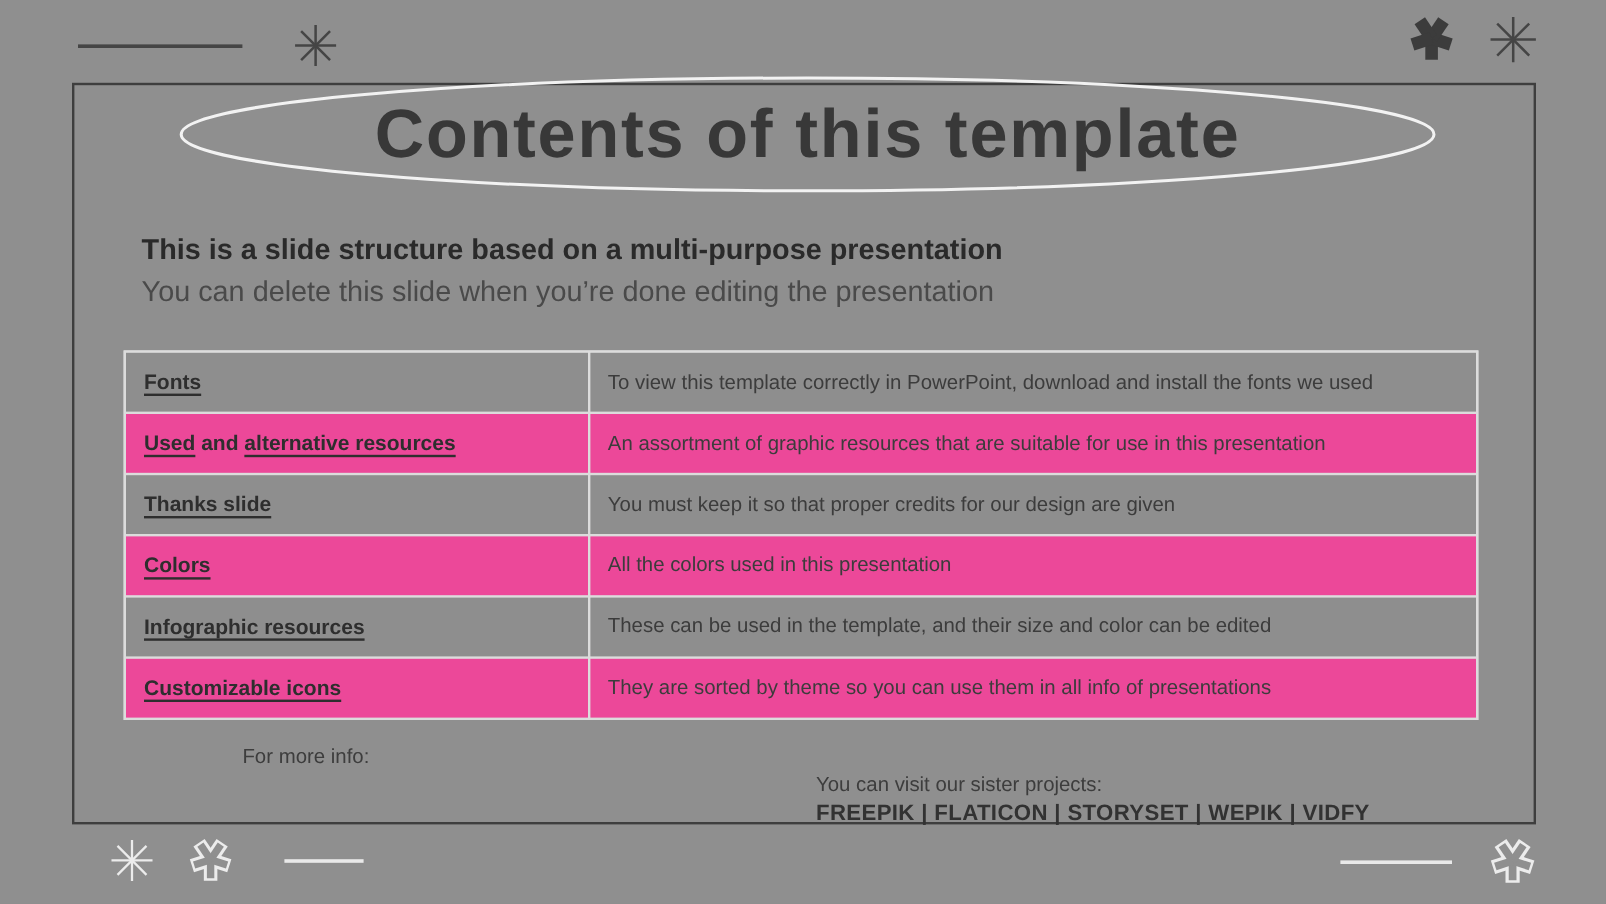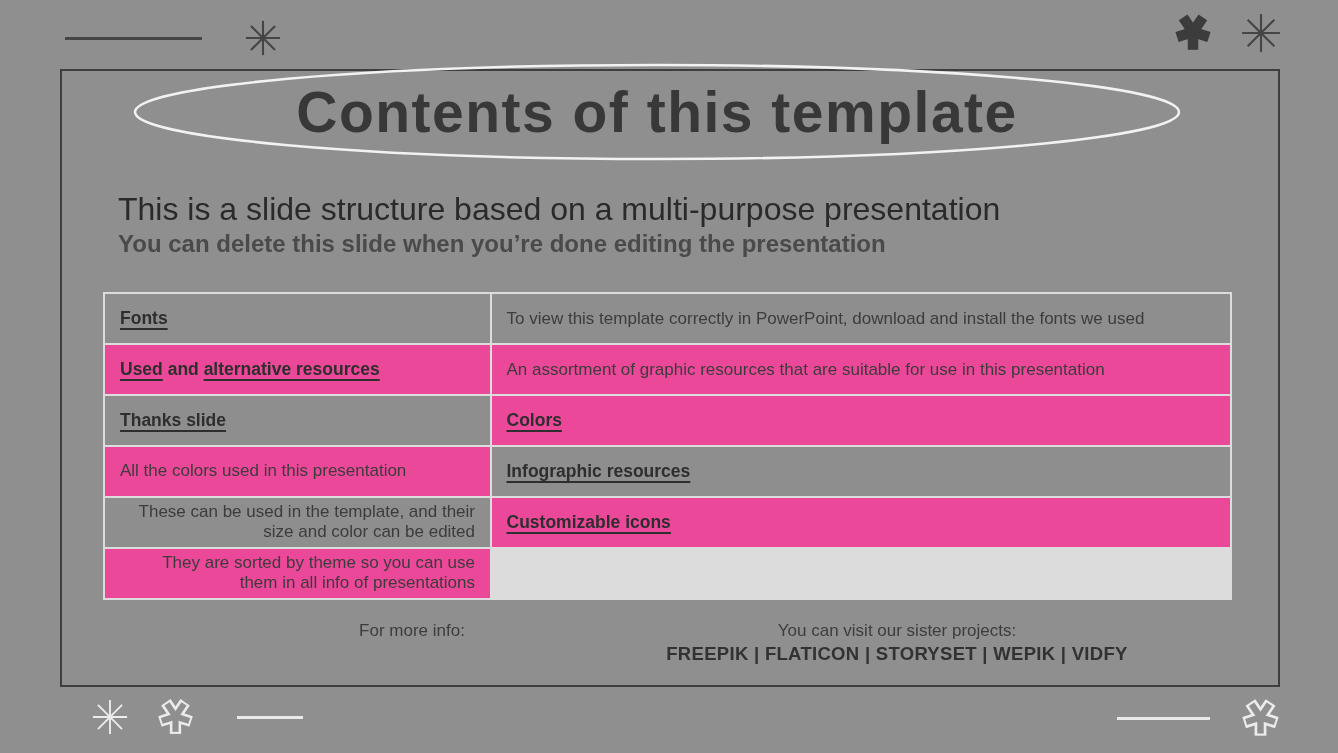--- a/index.html
+++ b/index.html
@@ -17,53 +17,53 @@
   .hline.light{background:#e9e9e9;height:2.5px;}
 
   
   .frame{
     position:absolute;left:60px;top:69px;width:1216px;height:614px;
     border:2.5px solid #3e3e3e;
   }
 
   
   .title-wrap{
-    position:absolute;left:132px;top:62px;width:1050px;height:100px;
+    position:absolute;left:148px;top:62px;width:1050px;height:100px;
     display:flex;align-items:center;justify-content:center;z-index:3;
   }
   .title-ellipse{position:absolute;left:0;top:0;width:1050px;height:100px;}
   .page-title{
     position:relative;z-index:2;
     font-size:57px;font-weight:700;letter-spacing:1.5px;color:#383838;
     white-space:nowrap;
   }
 
   
   .intro{position:absolute;left:118px;top:192px;z-index:2;}
-  .intro-heading{font-size:32px;font-weight:400;color:#2a2a2a;line-height:34px;}
-  .intro-subheading{font-size:24px;font-weight:700;color:#4a4a4a;line-height:36px;}
+  .intro-heading{font-size:24px;font-weight:700;color:#2a2a2a;line-height:34px;}
+  .intro-subheading{font-size:24px;font-weight:400;color:#4a4a4a;line-height:36px;}
 
   
   .contents-table{
     position:absolute;left:103px;top:292px;width:1129px;height:308px;
     display:grid;grid-template-columns:385px 1fr;grid-template-rows:repeat(6,1fr);
     gap:1.5px;background:#dcdcdc;border:2px solid #dcdcdc;
     box-sizing:border-box;z-index:2;
   }
   .cell{display:flex;align-items:center;padding:0 15px;box-sizing:border-box;}
   .cell.odd{background:#8e8e8e;}
   .cell.even{background:#ec4899;}
   .cell-link{font-size:17.5px;font-weight:700;color:#2e2e2e;}
   .cell-link .lnk{text-decoration:underline;text-decoration-thickness:2px;text-underline-offset:4px;cursor:pointer;}
-  .cell-desc{font-size:17px;color:#3c3c3c;text-align:right;}
-
-  
-  .footer-block{position:absolute;top:620px;text-align:center;z-index:2;}
+  .cell-desc{font-size:17px;color:#3c3c3c;}
+
+  
+  .footer-block{position:absolute;top:620px;z-index:2;}
   .footer-left{left:202px;width:420px;}
-  .footer-right{left:622px;width:550px;}
+  .footer-right{left:680px;width:550px;margin-top:23px;}
   .footer-label{font-size:17px;color:#3d3d3d;line-height:22px;}
   .footer-links{font-size:18.5px;font-weight:700;color:#323232;line-height:24px;letter-spacing:.3px;cursor:pointer;}
 </style>
 </head>
 <body>
 
 <div class="stage">
 
   <div class="deco hline" style="left:65px;top:37px;width:137px;"></div>
   <svg class="deco" style="left:244px;top:19px;" width="38" height="38" viewBox="0 0 40 40">
@@ -116,20 +116,23 @@
 
     <div class="cell even cell-link">
       <span><span class="lnk">Used</span><span> and </span><span class="lnk">alternative resources</span></span>
     </div>
     <div class="cell even cell-desc">
       <span>An assortment of graphic resources that are suitable for use in this presentation</span>
     </div>
 
     <div class="cell odd cell-link">
       <span><span class="lnk">Thanks slide</span></span>
+    </div>
+    <div class="cell odd cell-desc">
+      <span>You must keep it so that proper credits for our design are given</span>
     </div>
 
     <div class="cell even cell-link">
       <span><span class="lnk">Colors</span></span>
     </div>
     <div class="cell even cell-desc">
       <span>All the colors used in this presentation</span>
     </div>
 
     <div class="cell odd cell-link">

